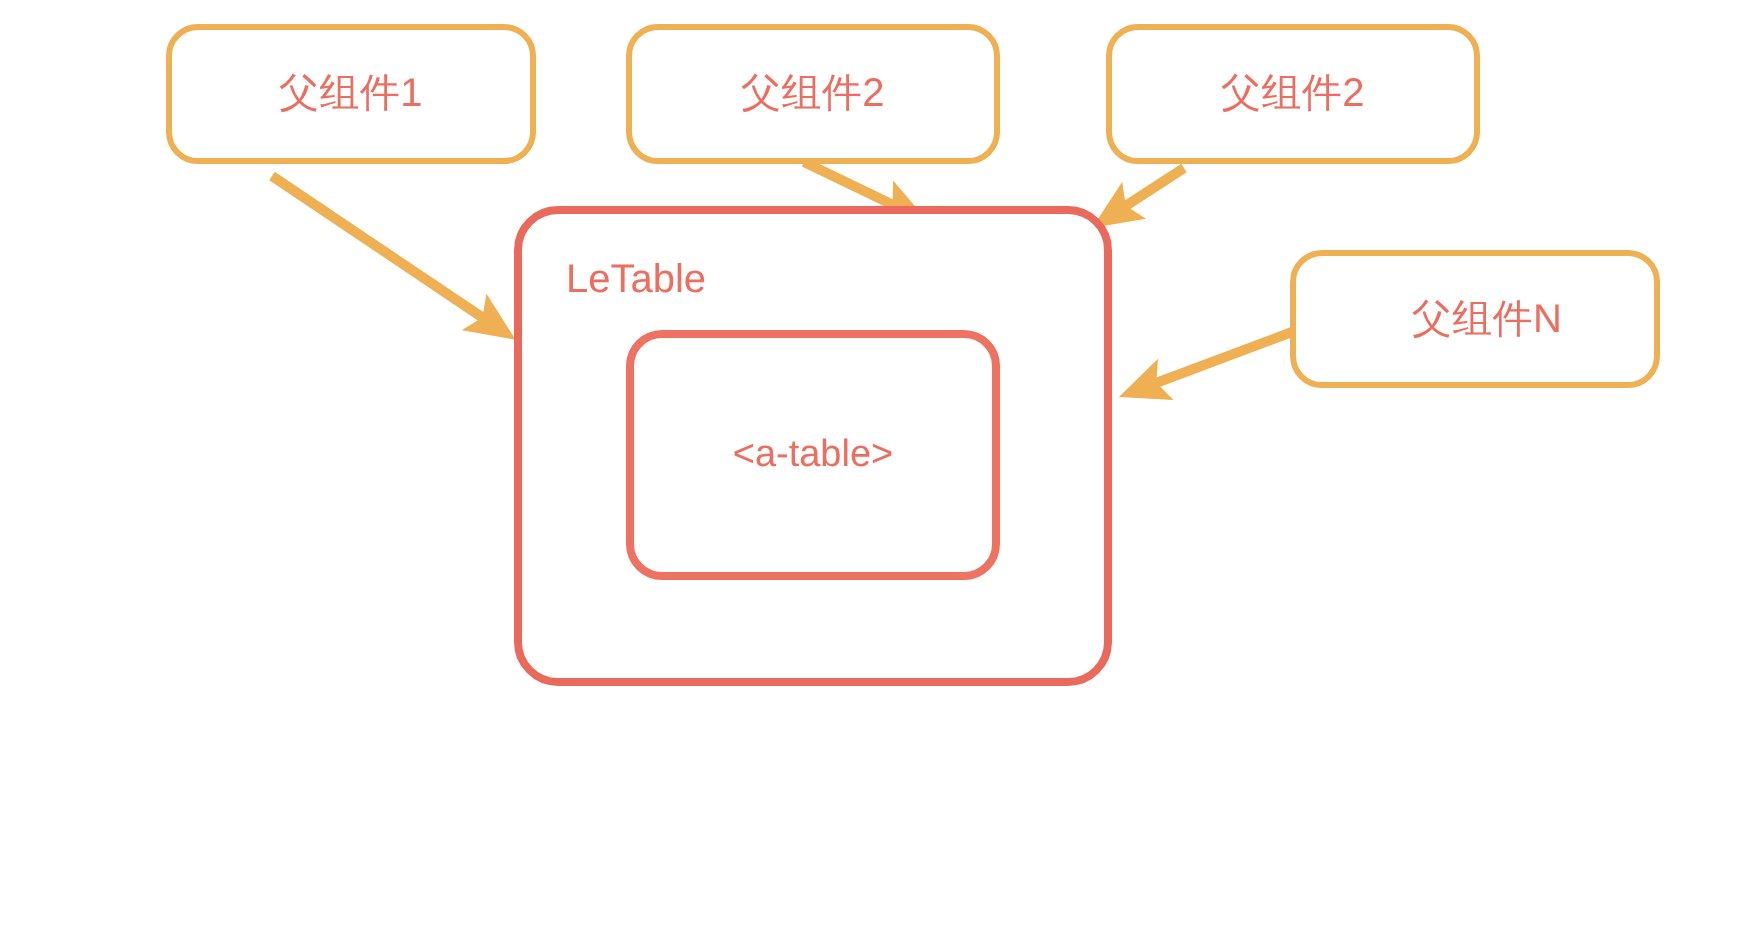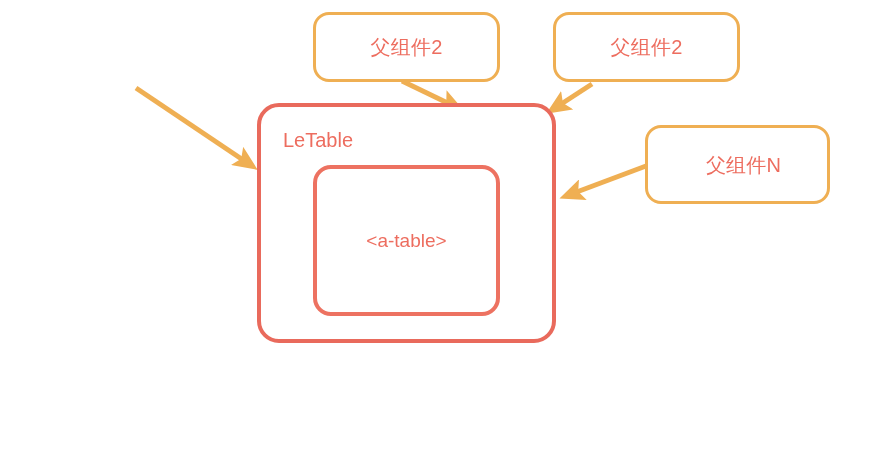--- a/index.html
+++ b/index.html
@@ -89,31 +89,34 @@
       <line id="ln0" marker-end="url(#arrowhead)" x1="136" y1="88" x2="252" y2="166"></line>
       <line id="ln1" marker-end="url(#arrowhead)" x1="402" y1="81" x2="458" y2="108"></line>
       <line id="ln2" marker-end="url(#arrowhead)" x1="592" y1="84" x2="552" y2="110"></line>
       <line id="ln3" marker-end="url(#arrowhead)" x1="646" y1="166" x2="566" y2="196"></line>
     </g>
   </svg>
 
   <div class="node container-box" id="letable-box" style="left: 257px; top: 103px; width: 299px; height: 240px;">
     <span class="container-title" id="letable-title" style="left: 22px; top: 23px; text-align: right;">LeTable</span>
 
-    <div class="node inner-box" id="atable-box" style="position: absolute; left: 52px; top: 58px; width: 187px; height: 151px;">
+    <div class="node inner-box" id="atable-box" style="position: absolute; left: 52px; top: 58px; width: 187px; height: 125px;">
       <span class="inner-label">&lt;a-table&gt;</span>
     </div>
   </div>
 
+  <div class="node pill" id="node-parent1" style="left: 83px; top: 12px; width: 185px; height: 70px;">
+    <span class="pill-label">父组件1</span>
+  </div>
 
   <div class="node pill" id="node-parent2" style="left: 313px; top: 12px; width: 187px; height: 70px;">
     <span class="pill-label">父组件2</span>
   </div>
 
   <div class="node pill" id="node-parent3" style="left: 553px; top: 12px; width: 187px; height: 70px;">
     <span class="pill-label">父组件2</span>
   </div>
 
-  <div class="node pill" id="node-parentN" style="left: 645px; top: 125px; width: 185px; height: 79px; padding-left: 12px;">
+  <div class="node pill" id="node-parentN" style="left: 645px; top: 125px; width: 185px; height: 69px; padding-left: 12px;">
     <span class="pill-label">父组件N</span>
   </div>
 
 </div>
 
 </body></html>

